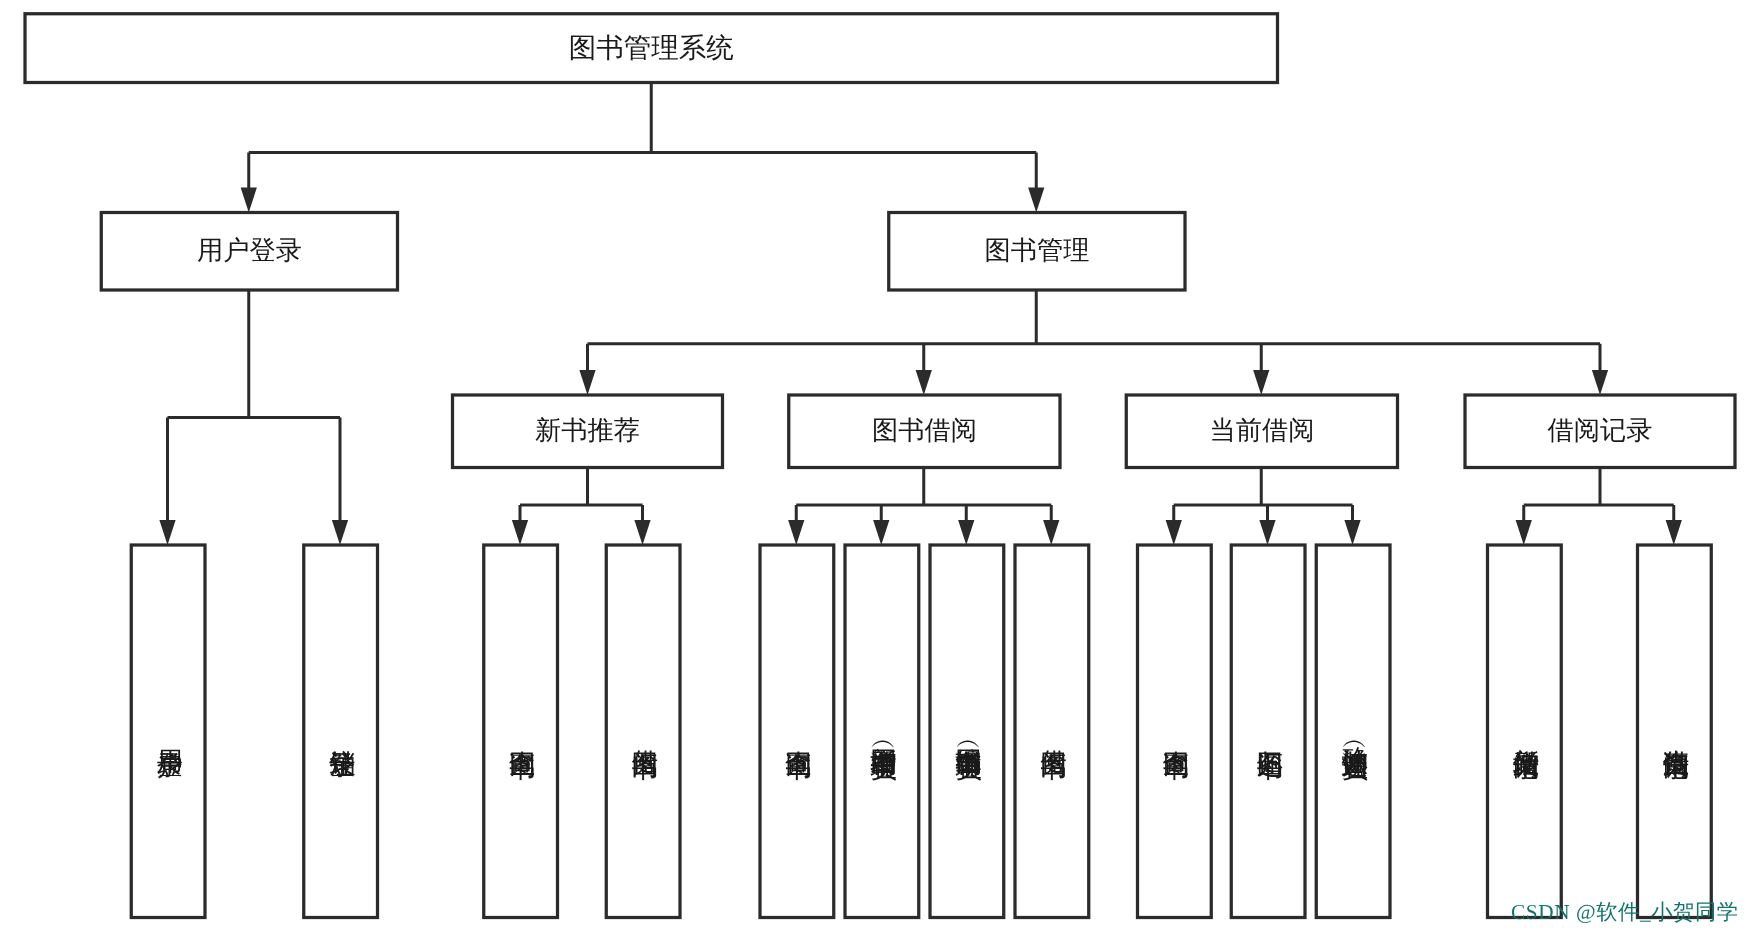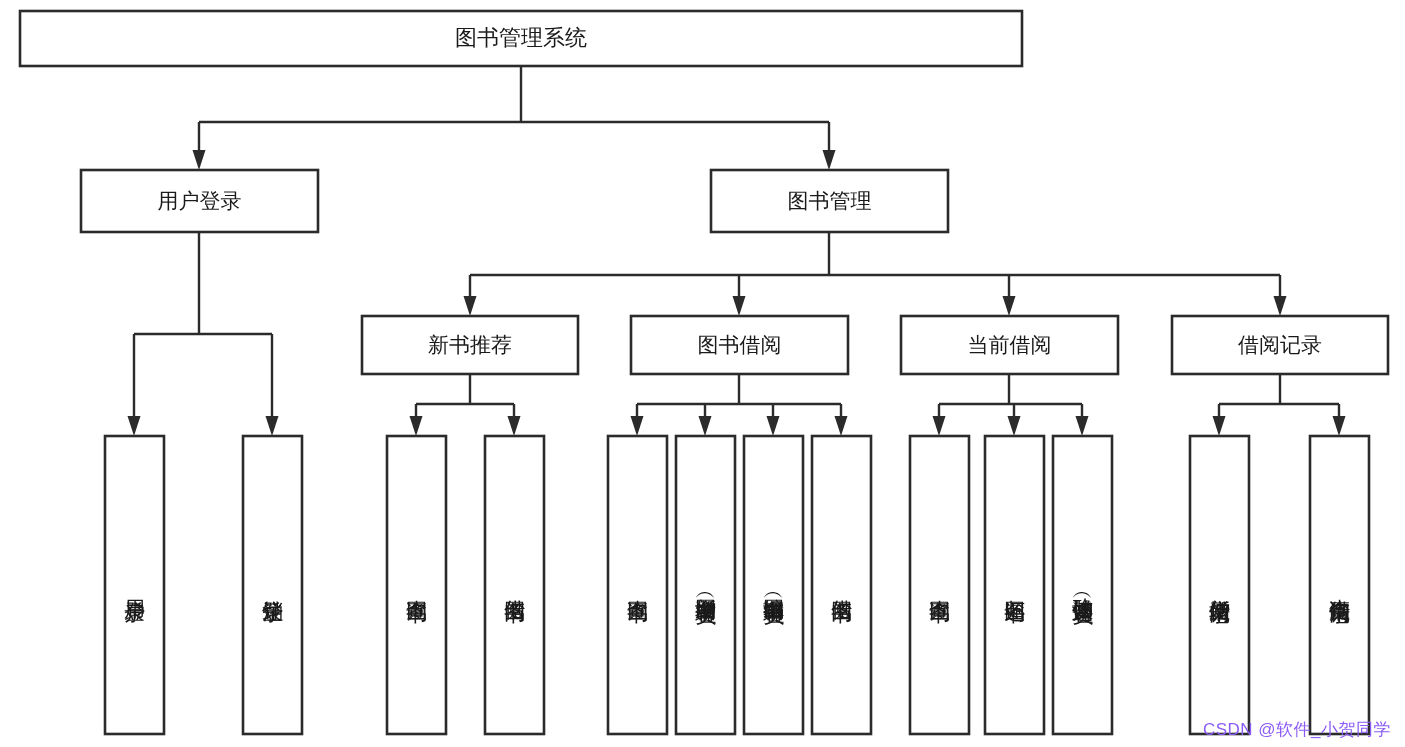--- a/index.html
+++ b/index.html
@@ -24,22 +24,22 @@
     display:flex;align-items:center;justify-content:center;
     writing-mode:vertical-rl;text-orientation:upright;
     font-family:"Liberation Sans","DejaVu Sans",sans-serif;
     font-size:21px;line-height:1.08;letter-spacing:1px;
     color:#1a1a1a;
     pointer-events:none;
     overflow:hidden;
   }
   #watermark{
     position:absolute;right:14px;bottom:6px;
-    font-family:Liberation Sans, sans-serif;
-    font-size:17px;color:#8b5cf6;letter-spacing:.5px;
+    font-family:Liberation Serif, serif;
+    font-size:17px;color:#0f766e;letter-spacing:.5px;
     white-space:nowrap;user-select:none;
   }
 </style>
 </head>
 <body>
 
 <div id="diagram-root">
 
   <svg id="tree-canvas" viewBox="0 0 1405 747" xmlns="http://www.w3.org/2000/svg">
     <g id="connector-layer">

